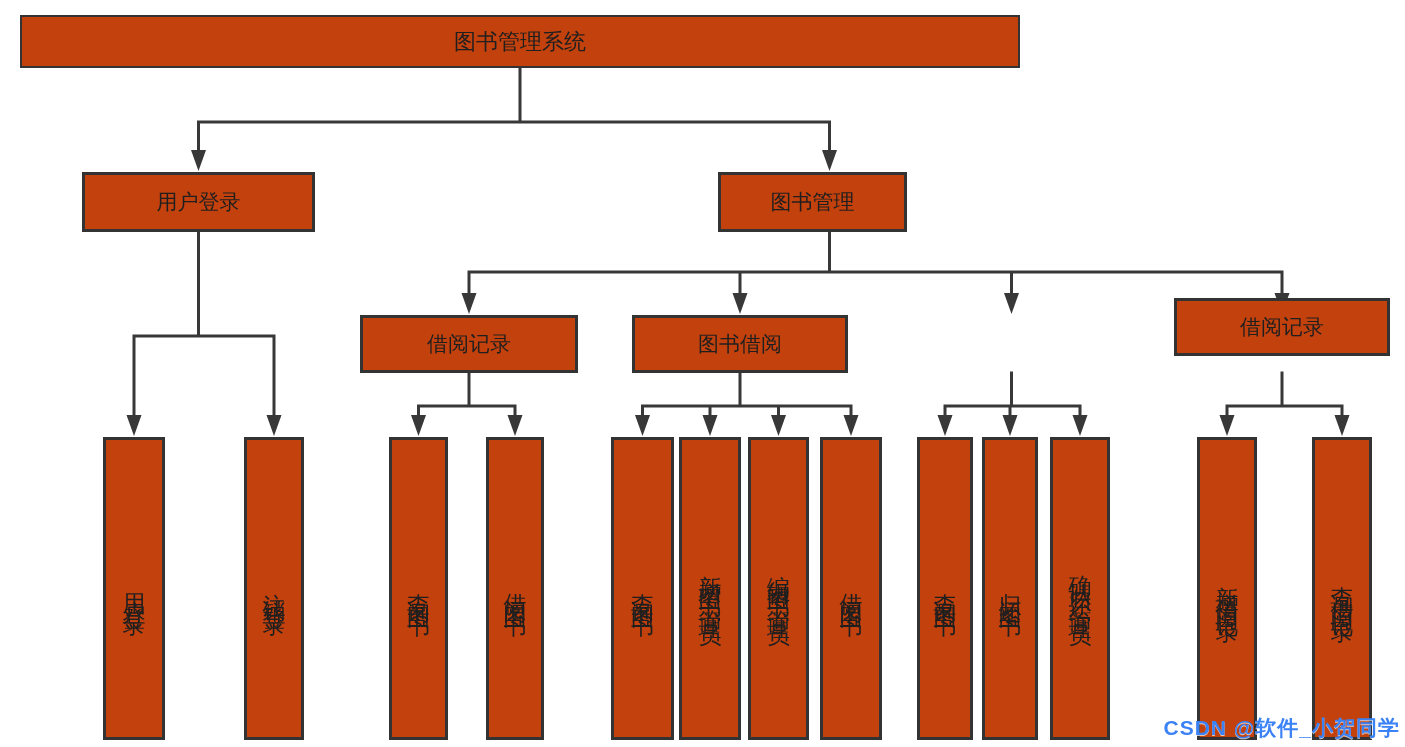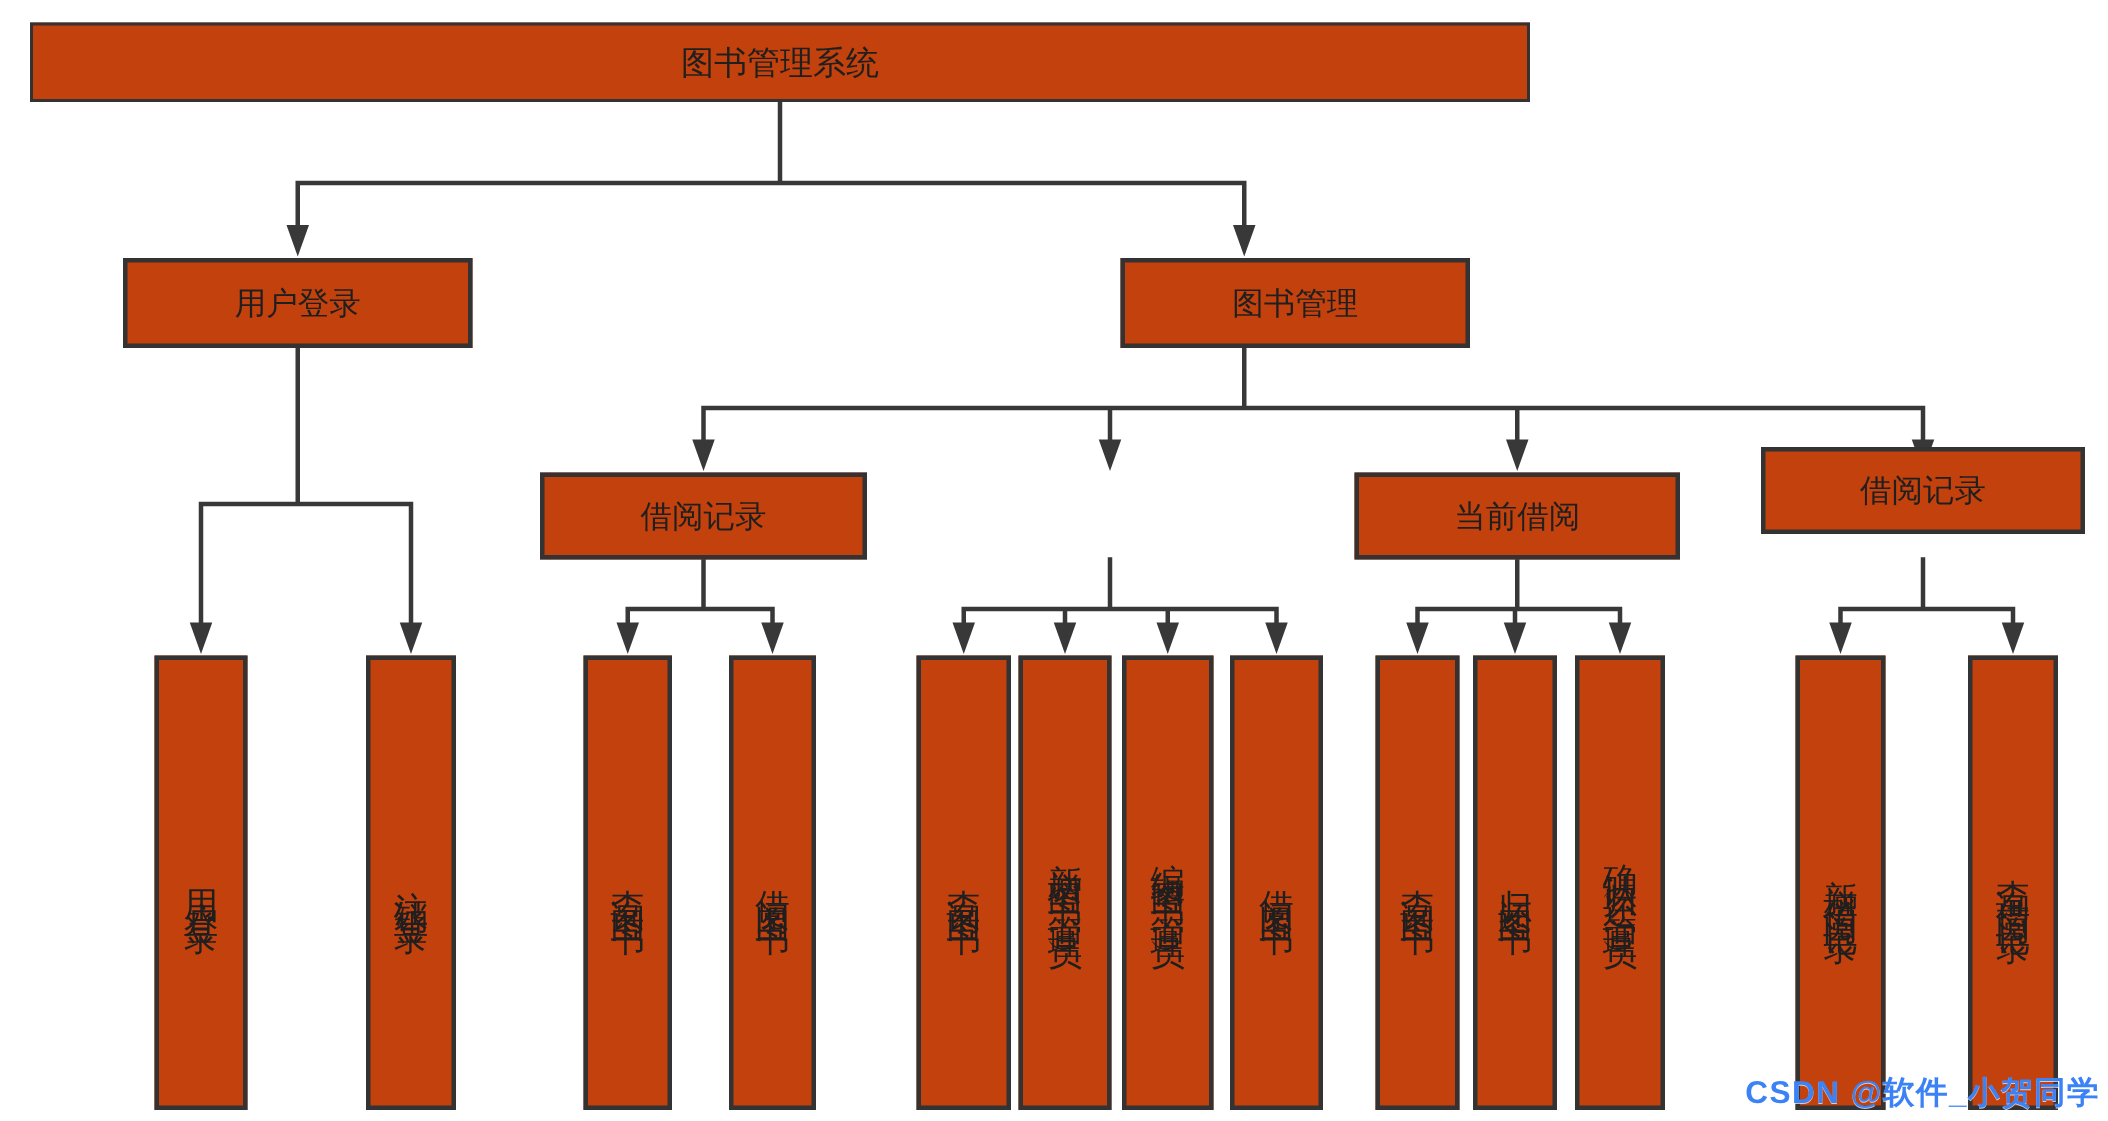--- a/index.html
+++ b/index.html
@@ -110,29 +110,29 @@
     </g>
   </svg>
 
   <div class="node root" style="left:20px;top:15px;width:1000px;height:53px">
     <span>图书管理系统</span>
   </div>
 
   <div class="node h" style="left:82px;top:172px;width:233px;height:60px">
     <span>用户登录</span>
   </div>
-  <div class="node h" style="left:747px;top:172px;width:233px;height:60px">
+  <div class="node h" style="left:718px;top:172px;width:189px;height:60px">
     <span>图书管理</span>
   </div>
 
   <div class="node h" style="left:360px;top:315px;width:218px;height:58px">
     <span>借阅记录</span>
   </div>
-  <div class="node h" style="left:903px;top:315px;width:217px;height:58px">
-    <span>当前借阅</span>
+  <div class="node h" style="left:632px;top:315px;width:216px;height:58px">
+    <span>图书借阅</span>
   </div>
   <div class="node h" style="left:1174px;top:298px;width:216px;height:58px">
     <span>借阅记录</span>
   </div>
 
   <div class="node v" style="left:103px;top:437px;width:62px;height:303px">
     <span class="vtext">用户登录</span>
   </div>
   <div class="node v" style="left:244px;top:437px;width:60px;height:303px">
     <span class="vtext">注销登录</span>

